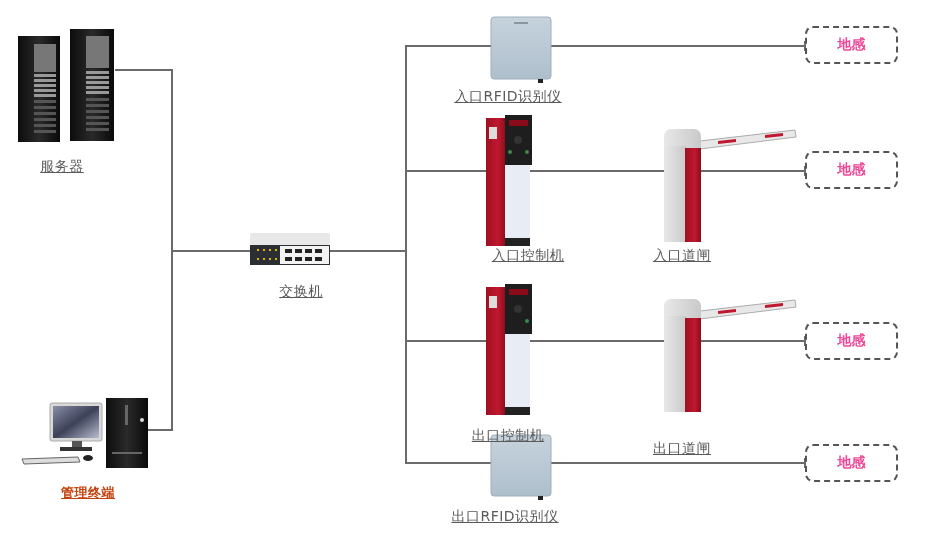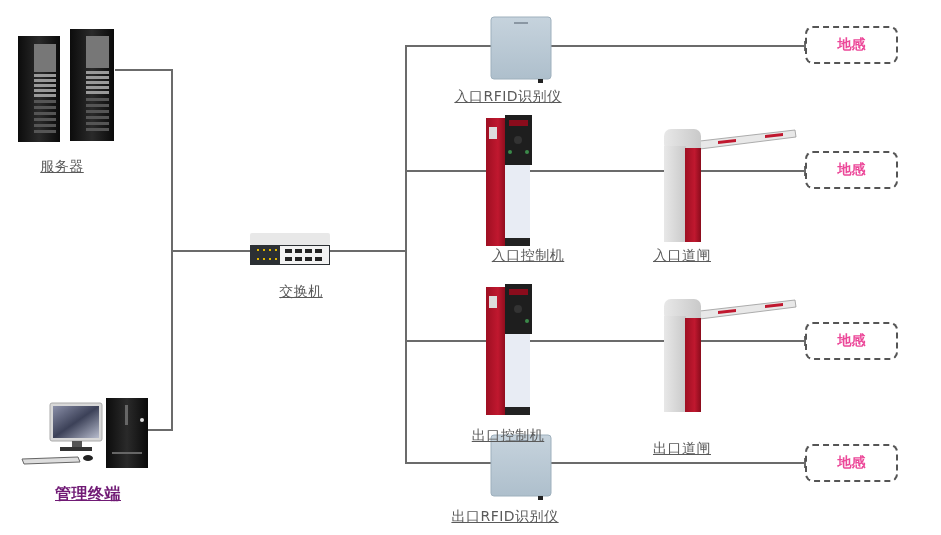--- a/index.html
+++ b/index.html
@@ -1,20 +1,20 @@
 <!DOCTYPE html>
 <html><head>
 <meta charset="utf-8">
 <style>
   html, body { margin:0; padding:0; background:#ffffff; }
   body { width:941px; height:535px; position:relative; overflow:hidden;
          font-family:"DejaVu Sans", "Liberation Sans", sans-serif; color:#555; }
   #canvas { position:absolute; left:0; top:0; width:941px; height:535px; }
   .label { position:absolute; font-size:14px; color:#5a5a5a; white-space:nowrap; transform:translateX(-50%); letter-spacing:0.5px;text-decoration:underline; }
-  .label.bold { font-weight:bold; font-size:16px; color:#701a75; }
+  .label.bold { font-weight:bold; font-size:13px; color:#c2410c; }
   .sensor { position:absolute; width:93px; height:38px; border:2px dashed #555; border-radius:8px;
             display:flex; align-items:center; justify-content:center; font-size:14px; color:#ec4899; font-weight:bold; box-sizing:border-box; }
 </style>
 </head>
 <body>
 
 <svg id="canvas" viewBox="0 0 941 535" xmlns="http://www.w3.org/2000/svg">
 
   <g stroke="#6b6b6b" stroke-width="2" fill="none">
     <polyline points="115,70 172,70 172,430 145,430"></polyline>

